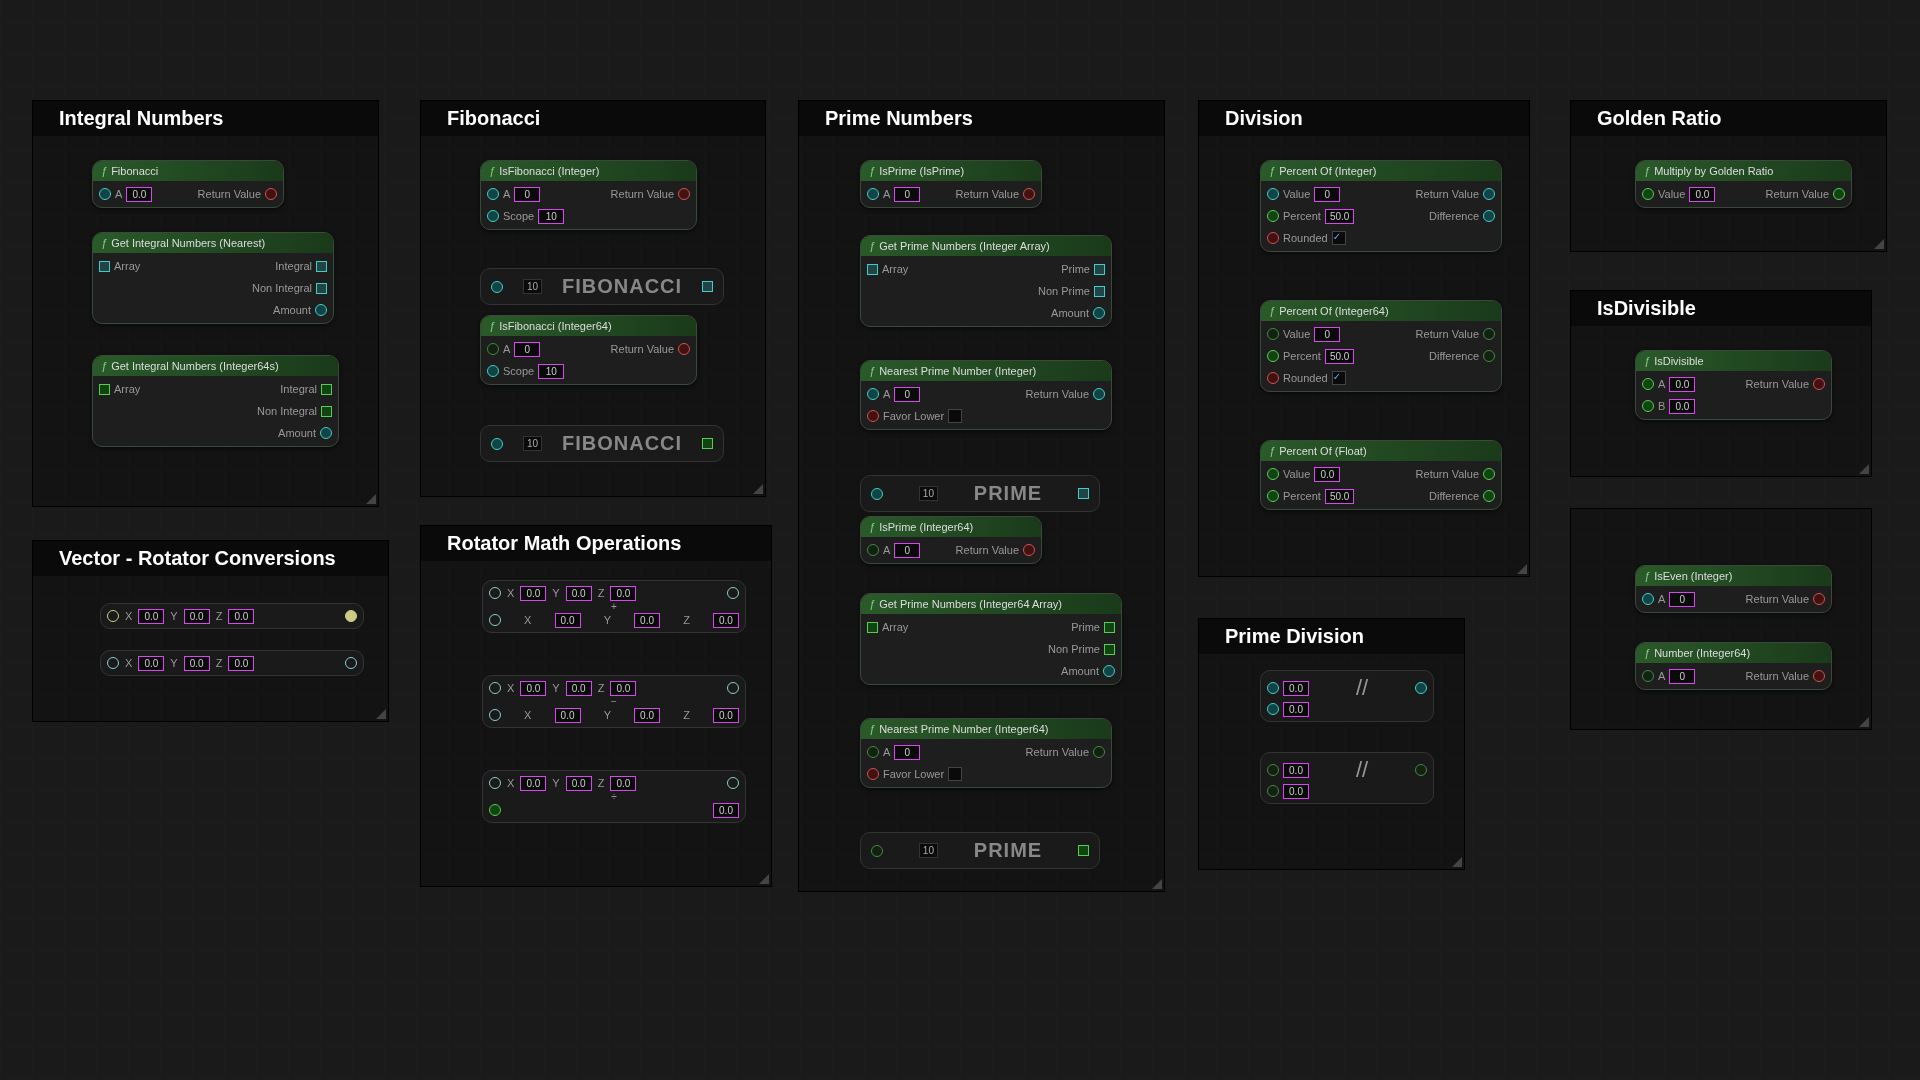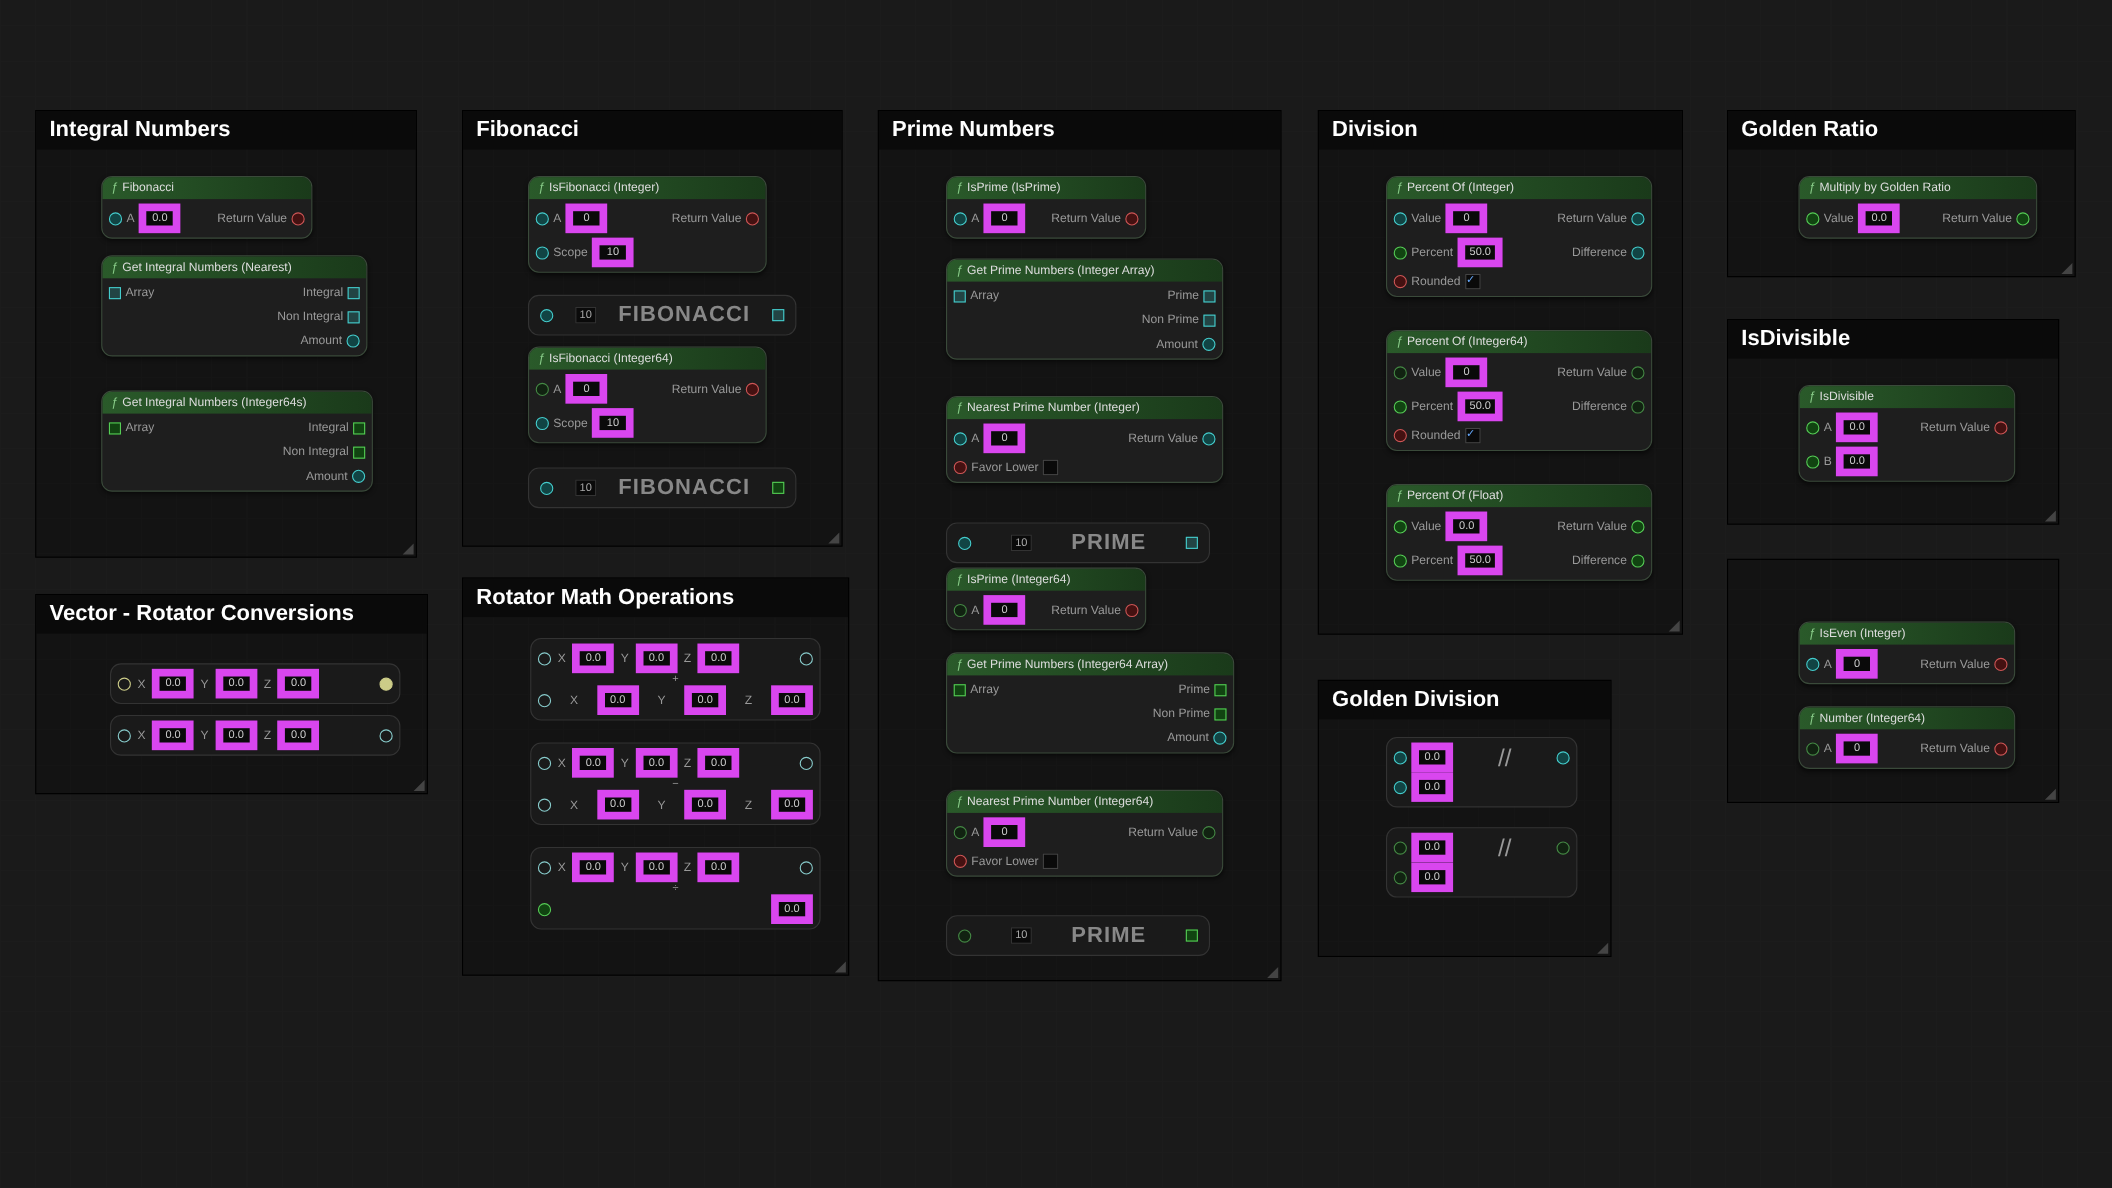--- a/index.html
+++ b/index.html
@@ -1,34 +1,34 @@
 <!DOCTYPE html>
 <html><head>
 <meta charset="utf-8">
 <style>
 body{margin:0;padding:0;background:#1a1a1a;font-family:Arial,sans-serif;font-size:10px;color:#aaa;width:1920px;height:1080px;overflow:hidden;position:relative}
 .grid{position:absolute;inset:0;background-image:repeating-linear-gradient(0deg,#222 0,#222 1px,transparent 1px,transparent 32px),repeating-linear-gradient(90deg,#222 0,#222 1px,transparent 1px,transparent 32px);opacity:.3}
 .section{position:absolute;border:1px solid #000;background:rgba(10,10,10,.35)}
-.section-title{background:#0a0a0a;color:#fff;font-size:20px;font-weight:bold;padding:6px 12px}
+.section-title{background:#0a0a0a;color:#fff;font-size:20px;font-weight:bold;padding:6px 26px}
 .node{position:absolute;background:#1e1e1e;border:1px solid #3a4a3a;border-radius:10px;overflow:hidden;box-shadow:0 2px 4px rgba(0,0,0,.5)}
 .node-green .node-header{background:linear-gradient(90deg,#2a5a2a,#1a3a1a)}
 .node-header{padding:4px 8px;display:flex;align-items:center;gap:4px;font-size:11px;color:#ddd}
 .node-header .fn{color:#8c8;font-style:italic}
 .node-body{padding:4px 6px;display:flex;flex-direction:column;gap:4px}
 .row{display:flex;align-items:center;justify-content:space-between;gap:6px;min-height:18px}
 .row .left,.row .right{display:flex;align-items:center;gap:4px}
 .pin{width:10px;height:10px;border-radius:50%;border:1px solid #555}
 .pin.cyan{border-color:#4cc;background:#144}
 .pin.green{border-color:#5c5;background:#141}
 .pin.red{border-color:#c55;background:#411}
 .pin.darkgr{border-color:#484;background:#121}
 .pin.array{border-radius:0;width:9px;height:9px;background:#244;border-color:#4cc}
 .pin.arrayg{border-radius:0;width:9px;height:9px;background:#141;border-color:#5c5}
 .label{font-size:11px;color:#999}
-.val{background:#0a0a0a;border:7px solid #d946ef;padding:1px 4px;font-size:10px;color:#ccc;min-width:16px;text-align:center}
+.val{background:#0a0a0a;border:1px solid #d946ef;padding:1px 4px;font-size:10px;color:#ccc;min-width:16px;text-align:center}
 .check{width:12px;height:12px;background:#0a0a0a;border:1px solid #444}
 .check.ck::after{content:"✓";color:#6af;font-size:10px;display:block;line-height:10px}
 .macro{position:absolute;background:#1a1a1a;border:1px solid #333;border-radius:10px;display:flex;align-items:center;justify-content:space-between;padding:6px 10px;gap:10px}
 .macro-txt{font-size:20px;font-weight:bold;color:#888;letter-spacing:1px}
 .resize{position:absolute;bottom:2px;right:2px;width:0;height:0;border-right:10px solid #444;border-top:10px solid transparent}
 .compact{position:absolute;background:#1a1a1a;border:1px solid #333;border-radius:10px;padding:4px 6px}
 .compact .row{min-height:16px}
 .bignum{font-size:10px;color:#aaa;background:#0a0a0a;border:1px solid #333;padding:1px 3px}
 .op-sym{font-size:22px;color:#999;text-align:center;padding:0 4px}
 </style>
@@ -565,21 +565,21 @@
         </div>
         <div class="right">
           <span class="label">Return Value</span>
           <span class="pin red"></span>
         </div>
       </div>
     </div>
 </div>
 
 <div class="section" style="left:1198px;top:618px;width:265px;height:250px">
-  <div class="section-title">Golden Division</div>
+  <div class="section-title">Prime Division</div>
   <div class="resize"></div>
 </div>
 <div class="compact" style="left:1260px;top:670px;width:160px">
   <div class="row">
       <div class="left">
         <span class="pin cyan"></span>
         <span class="val">0.0</span>
       </div>
       <div class="op-sym">//</div>
       <div class="right">

